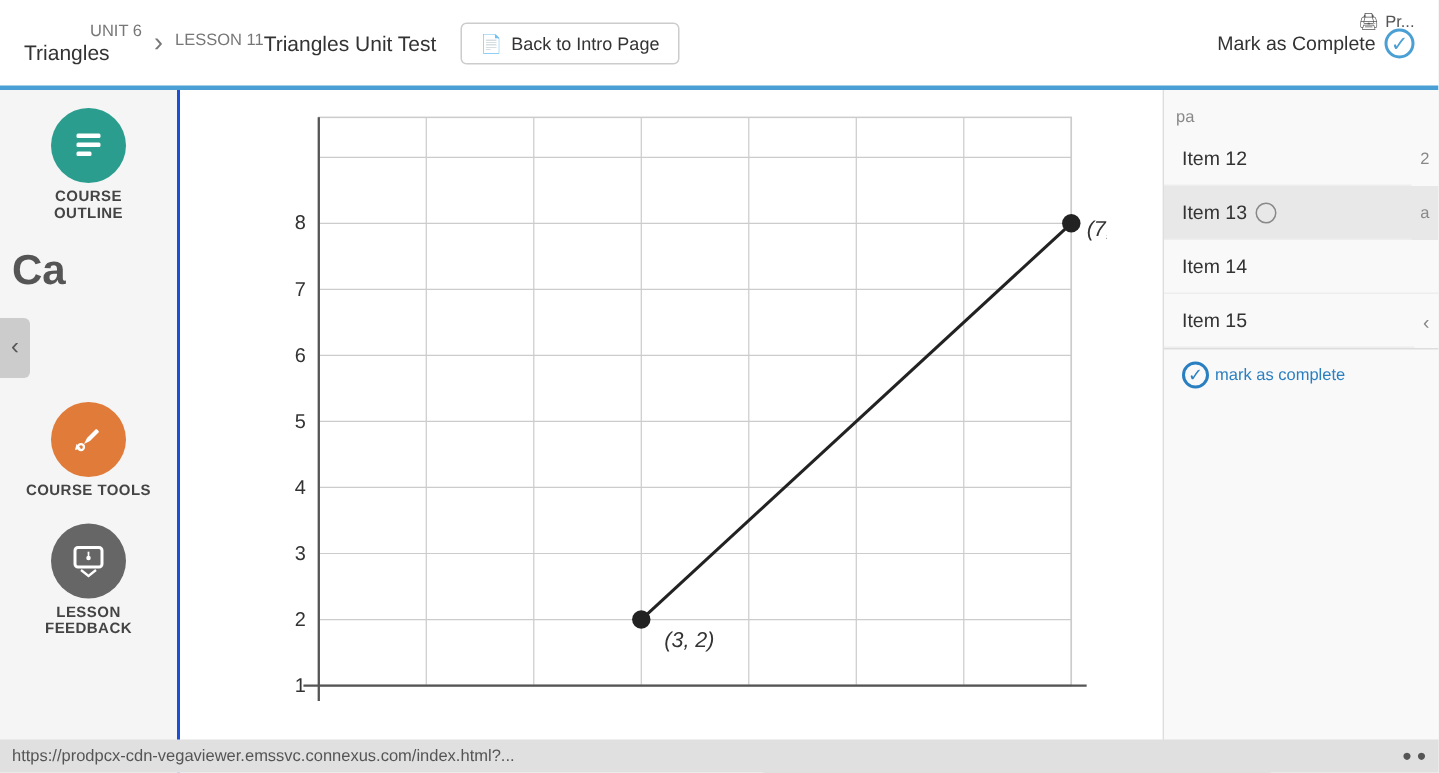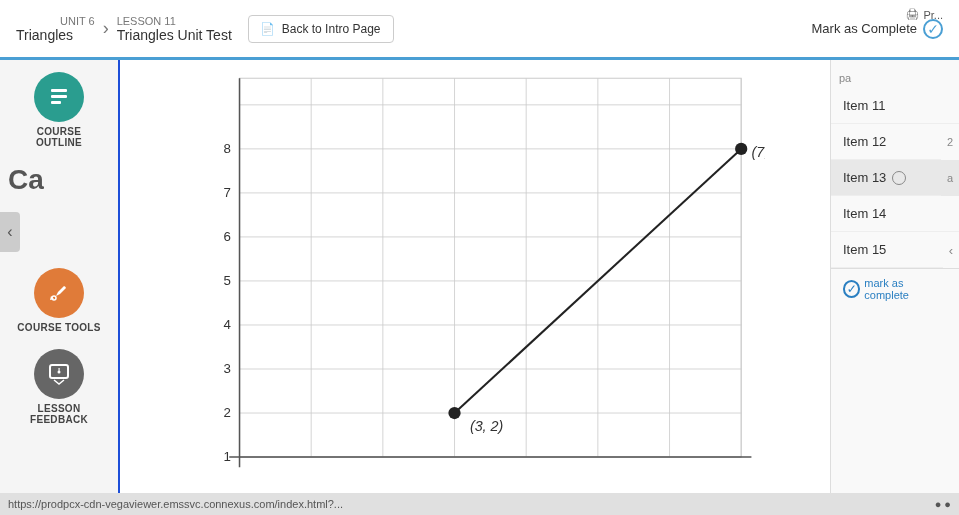--- a/index.html
+++ b/index.html
@@ -146,21 +146,21 @@
       height: 430px;
       margin: 0 auto;
     }
     .graph-svg {
       width: 100%;
       height: 100%;
     }
 
     
     .right-panel {
-      width: 129px;
+      width: 184px;
       background: #f9f9f9;
       border-left: 1px solid #ddd;
       padding: 8px 0;
       flex-shrink: 0;
     }
     .right-panel-item {
       padding: 10px 12px;
       font-size: 13px;
       color: #333;
       cursor: pointer;
@@ -216,21 +216,21 @@
 </head>
 <body>
 
 <div class="top-bar">
   <div class="breadcrumb">
     <div style="display:flex; flex-direction:column;">
       <span class="unit-label">UNIT 6</span>
       <span class="unit-name">Triangles</span>
     </div>
     <span class="breadcrumb-arrow">›</span>
-    <div style="display:flex; flex-direction:column;justify-content:center;">
+    <div style="display:flex; flex-direction:row;justify-content:center;">
       <span class="lesson-label">LESSON 11</span>
       <span class="lesson-name">Triangles Unit Test</span>
     </div>
   </div>
   <button class="back-btn">
     <span>📄</span>
     <span>Back to Intro Page</span>
   </button>
   <div class="mark-complete">
     <span>Mark as Complete</span>
@@ -330,23 +330,20 @@
         <circle cx="540" cy="79" r="6" fill="#222"></circle>
         <text x="550" y="87" font-size="14" fill="#333" font-style="italic">(7, 8)</text>
 
       </svg>
     </div>
   </div>
 
   <div class="right-panel">
     <div class="pa-label">pa</div>
 
-    <div class="right-panel-item">
-      <span>Item 11</span>
-    </div>
     <div style="display:flex;align-items:center;justify-content:center;">
       <div class="right-panel-item" style="flex:1;">
         <span>Item 12</span>
       </div>
       <div style="padding:0 6px;font-size:11px;color:#888;">2</div>
     </div>
     <div style="display:flex;align-items:center;justify-content:space-between;background:#e8e8e8;">
       <div class="right-panel-item active" style="flex:1;">
         <span>Item 13</span>
         <span class="right-panel-icon"></span>

